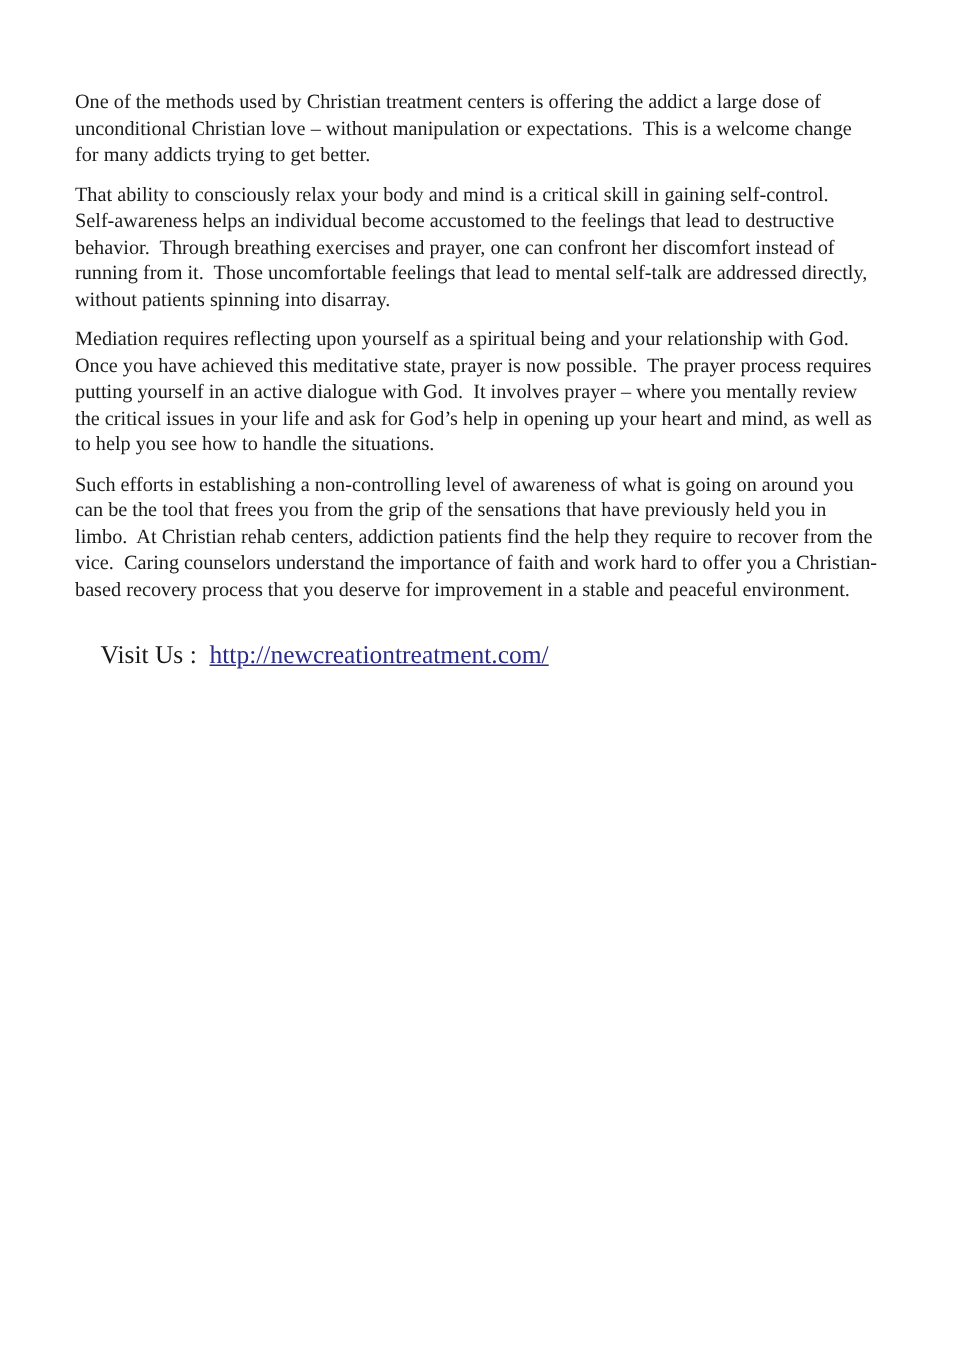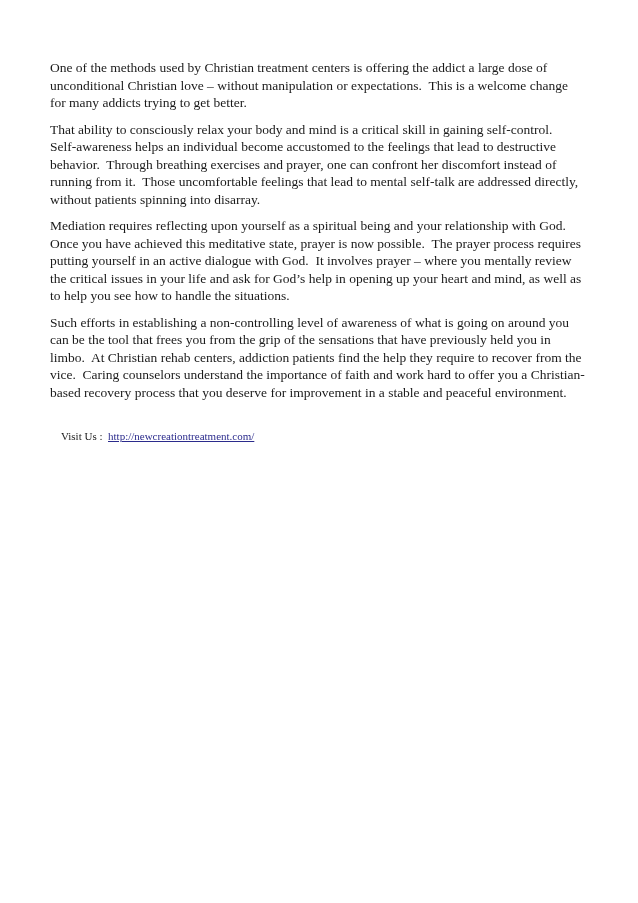--- a/index.html
+++ b/index.html
@@ -30,21 +30,21 @@
   }
   .heading {
     margin: 0 0 9px 0;
     font-size: 13.5px;
     line-height: 17.5px;
     font-weight: bold;
     white-space: pre-wrap;
   }
   .visit-line {
     margin: 0 0 9px 0;
-    font-size: 11px;
+    font-size: 17px;
     line-height: 17.5px;
     white-space: pre-wrap;
   }
   .visit-link {
     color: var(--link, #2b2b8c);
     text-decoration: underline;
     cursor: pointer;
   }
 </style>
 </head>

